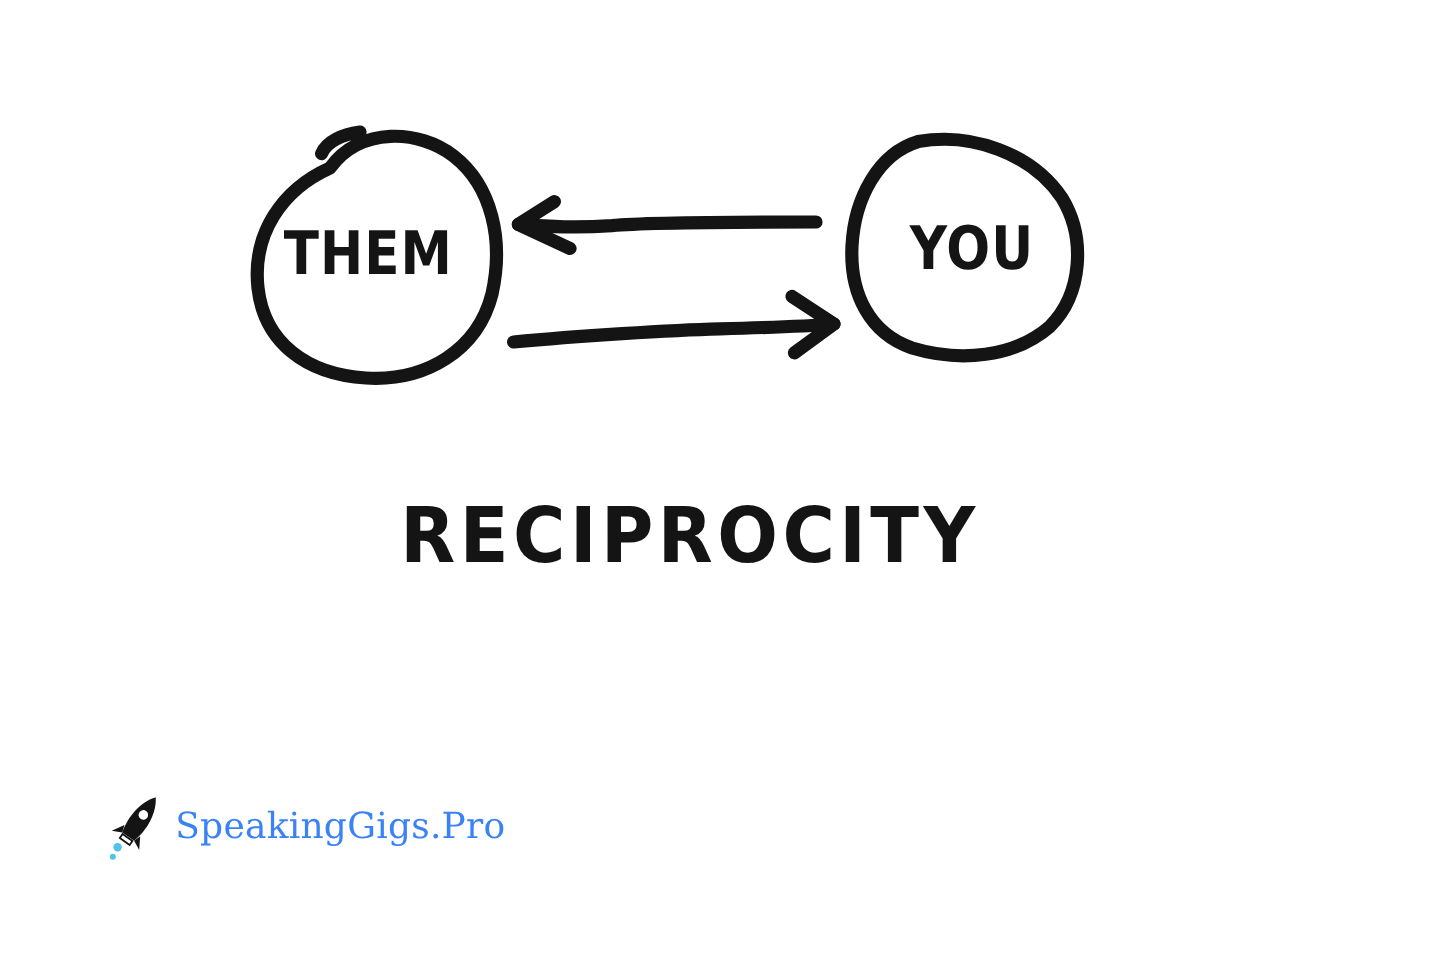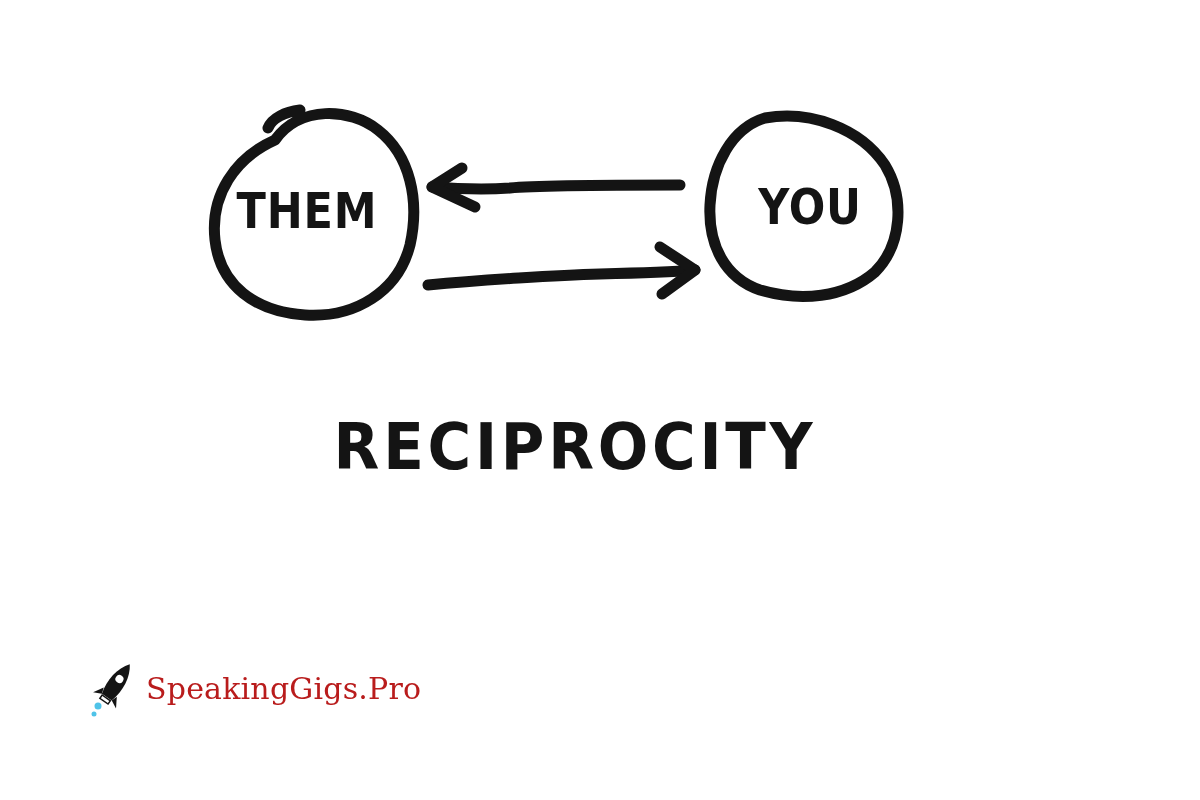--- a/index.html
+++ b/index.html
@@ -14,21 +14,21 @@
     text-align: center;
   }
   .node-label { font-size: 50px; transform: scaleX(0.86); }
   #them-label { left: 222px; top: 182px; width: 170px; }
   #you-label { left: 725px; top: 178px; width: 170px; }
   .title { left: 300px; top: 410px; width: 550px; font-size: 64px; letter-spacing: 4px; transform: scaleX(0.93); }
   .logo { position: absolute; left: 88px; top: 658px; display: flex; align-items: center; }
   .logo-text {
     font-family: "DejaVu Serif", serif;
     font-size: 30px;
-    color: #b91c1c;
+    color: #3b82f6;
     margin-left: 10px;
     letter-spacing: 0.2px;
   }
 </style>
 </head>
 <body>
 
 <svg class="canvas" viewBox="0 0 1200 800" xmlns="http://www.w3.org/2000/svg">
   <g fill="none" stroke="#141414" stroke-width="11" stroke-linecap="round" stroke-linejoin="round">
 

